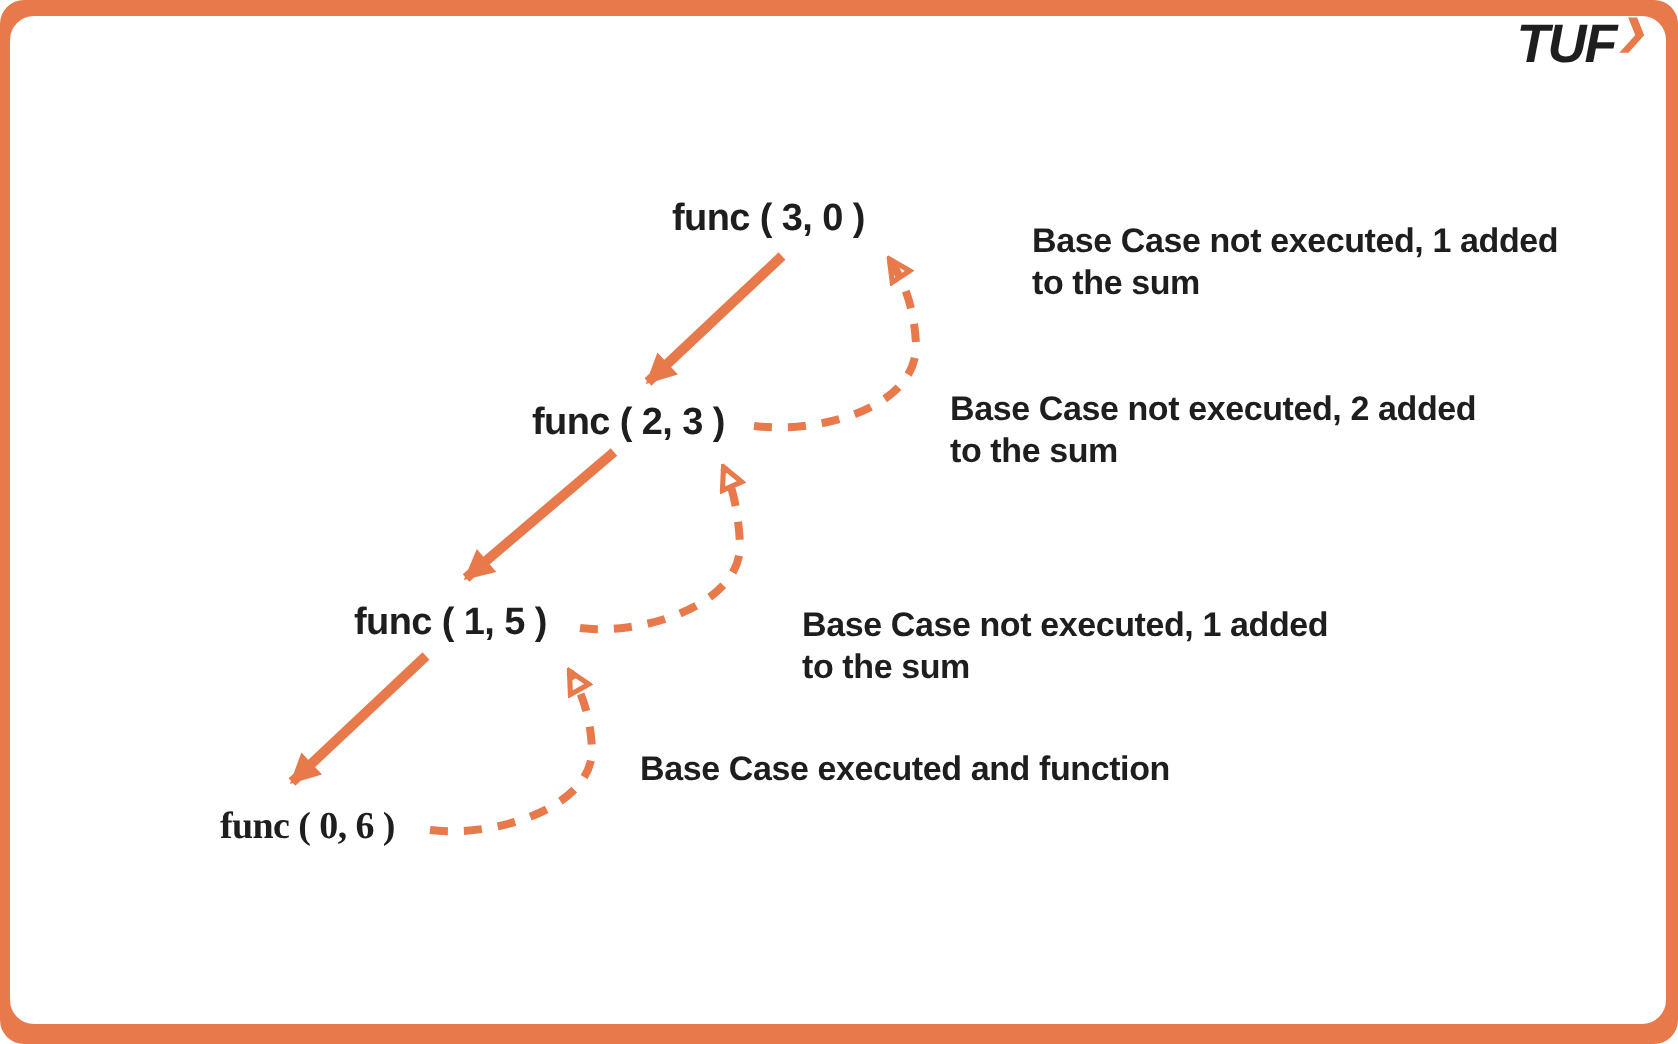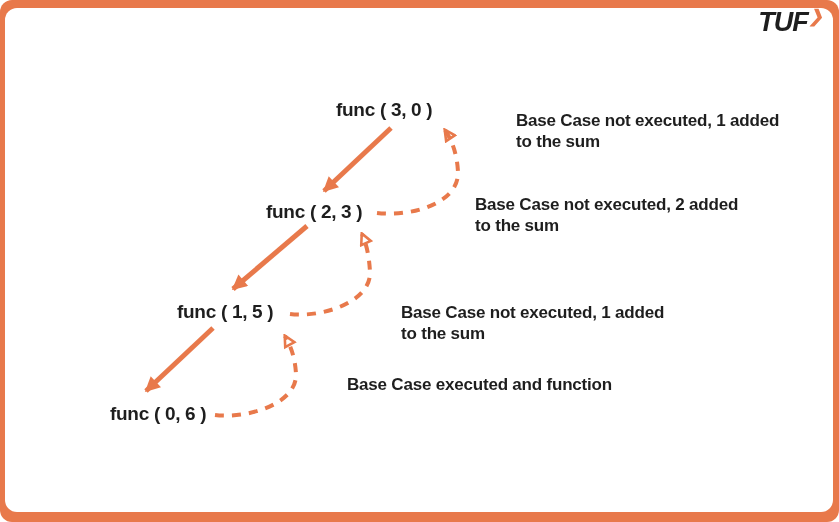--- a/index.html
+++ b/index.html
@@ -95,35 +95,35 @@
     <line class="solid-arrow" x1="213" y1="328" x2="146" y2="391" marker-end="url(#solidHead)"></line>
 
     <path class="dashed-arrow" d="M 377 213 C 412 217, 459 203, 458 172 C 457 152, 451 139, 445 130" marker-end="url(#openHead)"></path>
     <path class="dashed-arrow" d="M 290 314 C 322 318, 371 302, 370 272 C 369 254, 366 243, 362 234" marker-end="url(#openHead)"></path>
     <path class="dashed-arrow" d="M 215 415 C 247 419, 297 404, 296 374 C 295 356, 290 345, 285 336" marker-end="url(#openHead)"></path>
   </svg>
 
   <div class="call-label" style="left:336px; top:100px;">func ( 3, 0 )</div>
   <div class="call-label" style="left:266px; top:202px;">func ( 2, 3 )</div>
   <div class="call-label" style="left:177px; top:302px;text-align:right;">func ( 1, 5 )</div>
-  <div class="call-label" style="left:110px; top:404px;">func ( 0, 6 )</div>
+  <div class="call-label" style="left:110px; top:404px;font-family:Liberation Serif, serif;">func ( 0, 6 )</div>
 
   <div class="ann" style="left:516px; top:110px;">
     <div>Base Case not executed, 1 added</div>
     <div>to the sum</div>
   </div>
 
   <div class="ann" style="left:475px; top:194px;">
     <div>Base Case not executed, 2 added</div>
     <div>to the sum</div>
   </div>
 
   <div class="ann" style="left:401px; top:275px;margin-top:27px;">
     <div>Base Case not executed, 1 added</div>
     <div>to the sum</div>
   </div>
 
-  <div class="ann" style="left:347px; top:374px;">
+  <div class="ann" style="left:320px; top:374px;">
     <div>Base Case executed and function</div>
   </div>
 
   <div class="logo"><span>TUF</span><span class="chev">❯</span></div>
 </div>
 
 </body></html>

